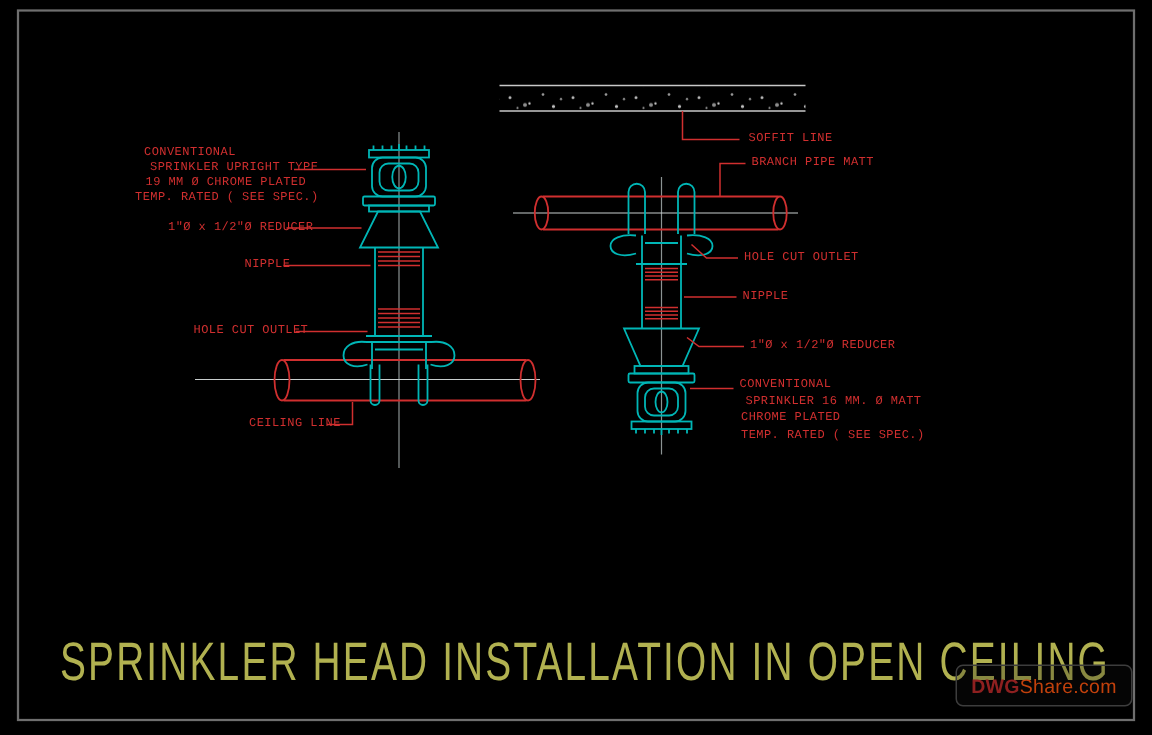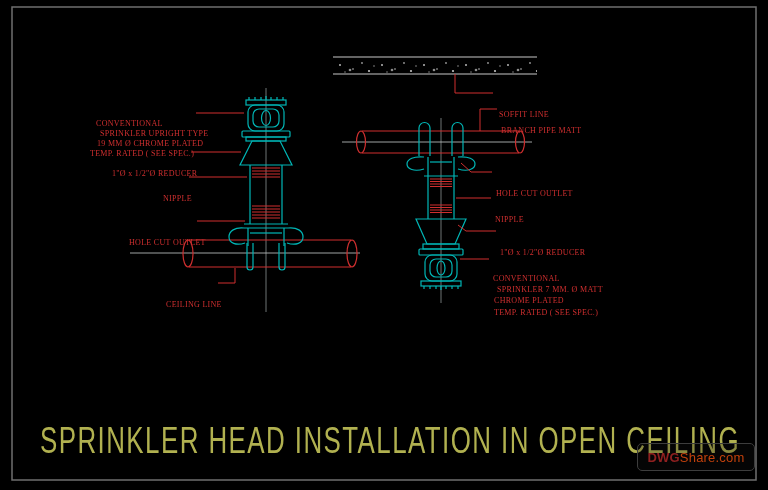--- a/index.html
+++ b/index.html
@@ -3,21 +3,21 @@
 <meta charset="utf-8">
 <style>
   html,body{margin:0;padding:0;background:#000;}
   #canvas{
     position:relative;width:768px;height:490px;background:#000;
     overflow:hidden;font-family:"Liberation Sans",sans-serif;
   }
   #canvas svg{position:absolute;left:0;top:0;}
   .lbl{
     position:absolute;font-size:8px;line-height:9px;letter-spacing:.3px;
-    color:#d02f2f;white-space:nowrap;font-family:Liberation Serif, serif;margin-top:22px;
+    color:#d02f2f;white-space:nowrap;font-family:Liberation Mono, monospace;
   }
   .title-text{
     font-family:"Liberation Sans",sans-serif;
     font-weight:300;letter-spacing:2px;fill:#b1b150;
   }
   #watermark{
     position:absolute;left:637px;top:443px;width:116px;height:26px;
     border:1px solid #3d3d3d;border-radius:5px;
     display:flex;align-items:center;justify-content:center;
     font-size:13px;letter-spacing:.2px;background:rgba(20,20,20,.25);
@@ -167,21 +167,21 @@
   <div class="lbl" style="left:163px;top:172px">NIPPLE</div>
   <div class="lbl" style="left:129px;top:216px">HOLE CUT OUTLET</div>
   <div class="lbl" style="left:166px;top:278px">CEILING LINE</div>
 
   <div class="lbl" style="left:499px;top:88px">SOFFIT LINE</div>
   <div class="lbl" style="left:501px;top:104px">BRANCH PIPE MATT</div>
   <div class="lbl" style="left:496px;top:167px">HOLE CUT OUTLET</div>
   <div class="lbl" style="left:495px;top:193px">NIPPLE</div>
   <div class="lbl" style="left:500px;top:226px">1"Ø x 1/2"Ø REDUCER</div>
   <div class="lbl" style="left:493px;top:252px">CONVENTIONAL</div>
-  <div class="lbl" style="left:497px;top:263px">SPRINKLER 7 MM. Ø MATT</div>
+  <div class="lbl" style="left:497px;top:263px">SPRINKLER 16 MM. Ø MATT</div>
   <div class="lbl" style="left:494px;top:274px">CHROME PLATED</div>
   <div class="lbl" style="left:494px;top:286px">TEMP. RATED ( SEE SPEC.)</div>
 
   <div id="watermark">
     <span class="wm-brand">DWG</span>
       <span class="wm-suffix">Share.com</span>
   </div>
 
 </div>
 

